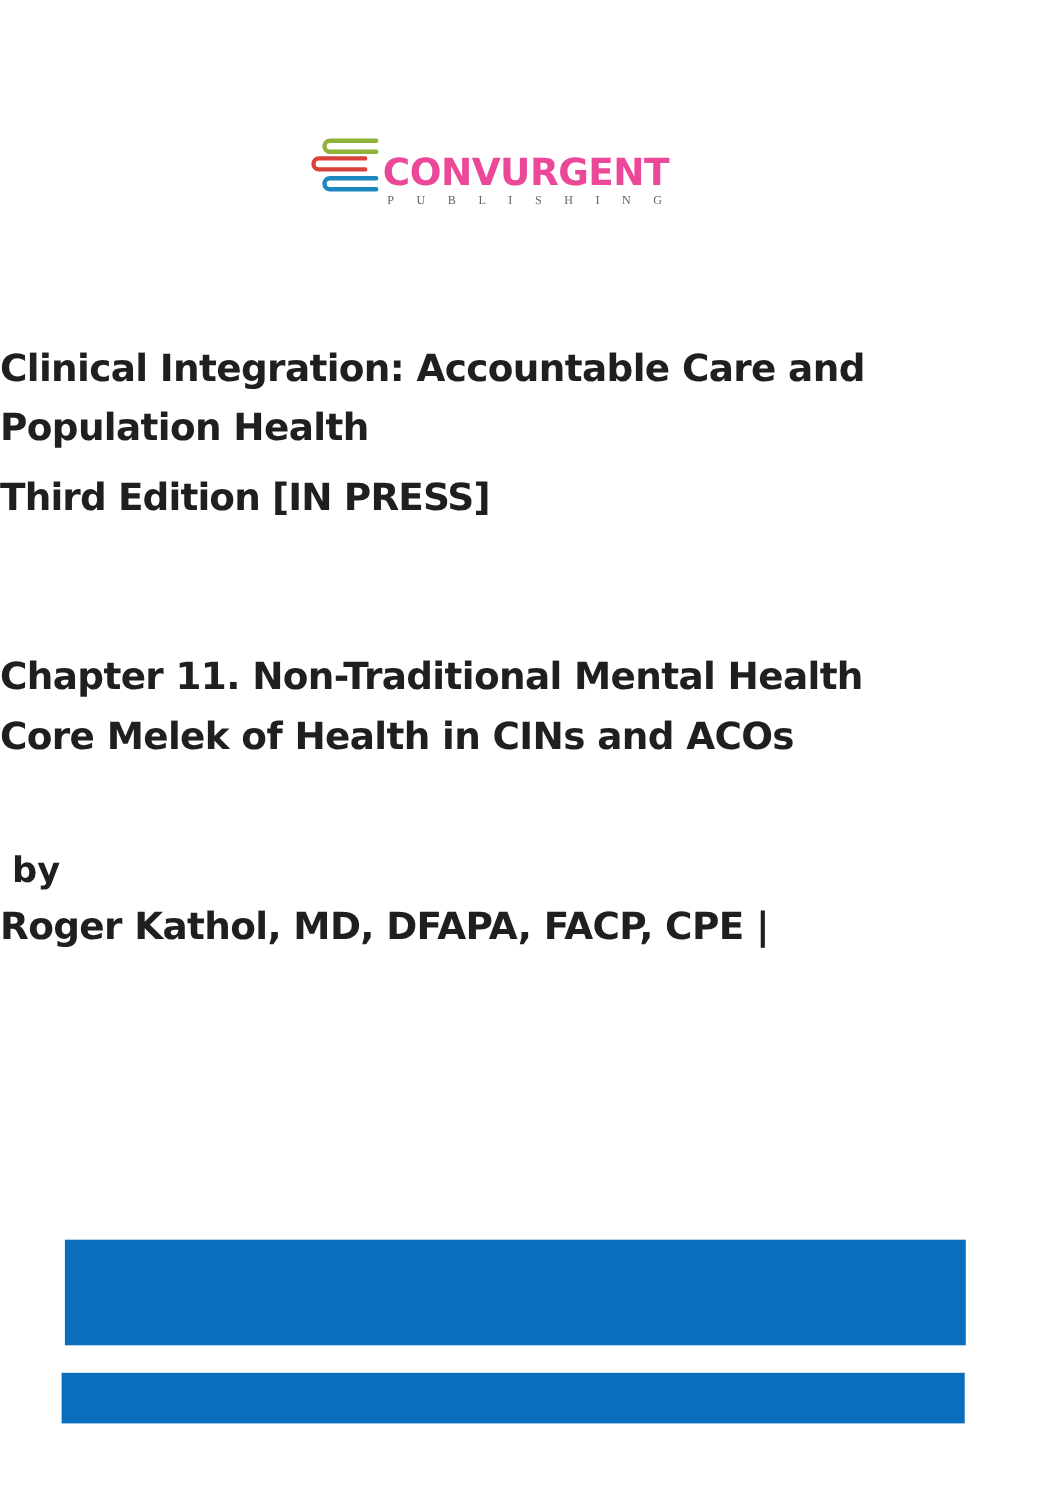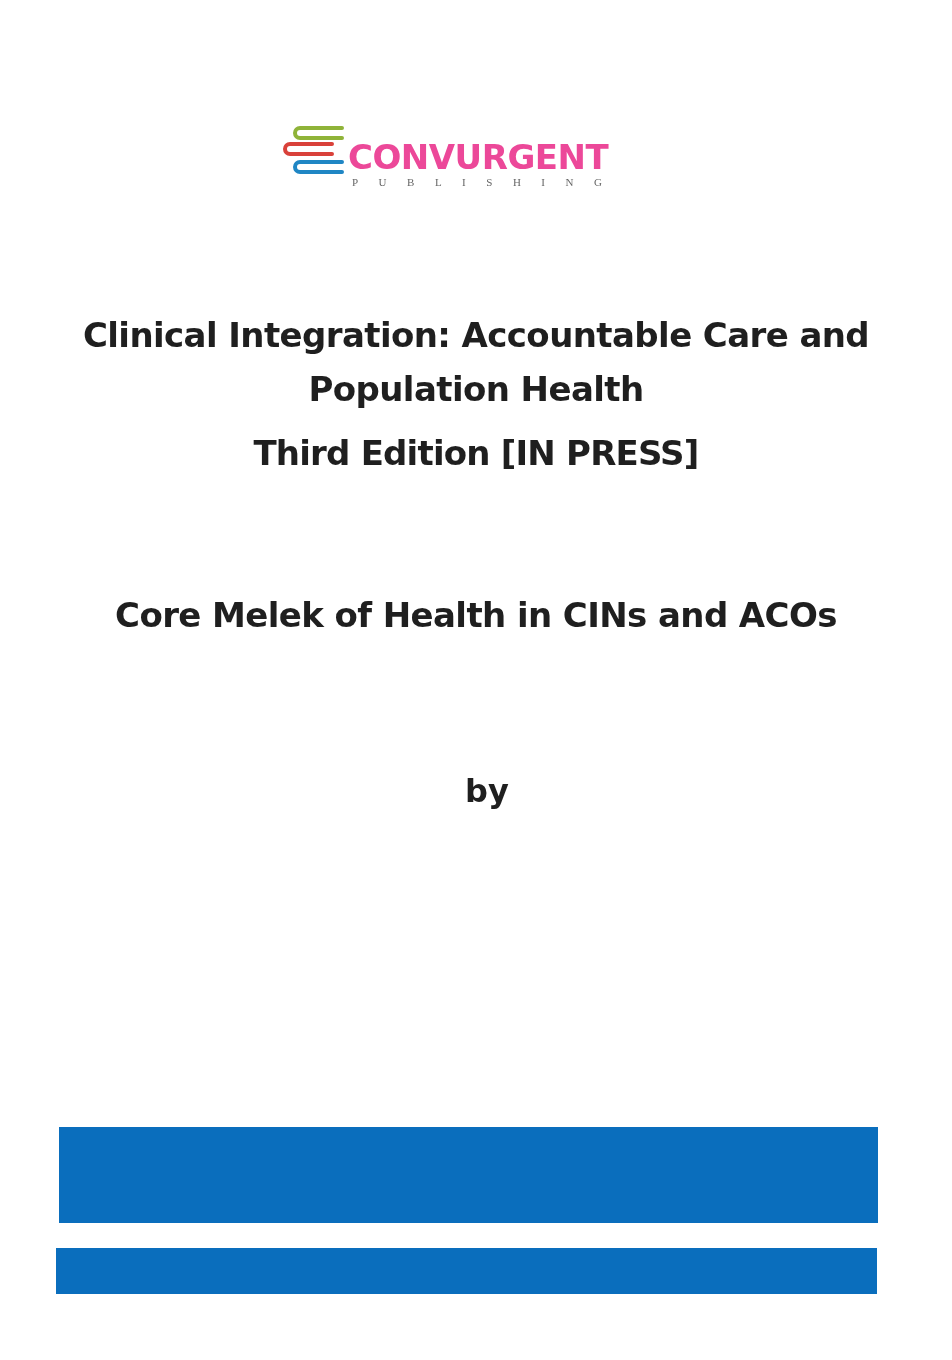--- a/index.html
+++ b/index.html
@@ -4,21 +4,21 @@
 <style>
   html, body { margin: 0; padding: 0; background: #ffffff; }
   body { width: 952px; height: 1360px; position: relative; overflow: hidden;
          font-family: "DejaVu Sans", sans-serif; color: #1f1f1f; }
   .logo { position: absolute; left: 282px; top: 122px; width: 340px; height: 72px; }
   .logo svg { position: absolute; left: 0; top: 0; }
   .logo-word { position: absolute; left: 66px; top: 18px; font-family: "DejaVu Sans", sans-serif;
                font-weight: bold; font-size: 34px; letter-spacing: -0.5px; color: #ec4899; line-height: 1; }
   .logo-sub { position: absolute; left: 70px; top: 55px; font-family: Liberation Serif, serif;
               font-size: 11px; letter-spacing: 20.5px; color: #666666; line-height: 1; }
-  .block { position: absolute; left: 0; width: 952px; text-align: center; font-weight: bold; }
+  .block { position: absolute; left: 0; width: 952px; font-weight: bold; }
   .title { top: 308px; font-size: 34px; line-height: 54px; letter-spacing: -0.6px; }
   .edition { top: 428px; font-size: 34px; line-height: 50px; letter-spacing: -0.8px; }
   .chapter { top: 588px; font-size: 34px; line-height: 54.5px; letter-spacing: -0.6px; }
   .by { top: 766px; font-size: 32px; line-height: 50px; padding-left: 11px; }
   .authors { top: 822px; font-size: 34px; line-height: 43.5px; letter-spacing: -0.6px; }
   .bar { position: absolute; background: #0a6ebd; }
   .bar-top { left: 59px; top: 1127px; width: 819px; height: 96px; }
   .bar-bottom { left: 56px; top: 1248px; width: 821px; height: 46px; }
 </style>
 </head>
@@ -35,22 +35,24 @@
 </div>
 
 <div class="block title">
   <div>Clinical Integration: Accountable Care and</div>
   <div>Population Health</div>
 </div>
 
 <div class="block edition">Third Edition [IN PRESS]</div>
 
 <div class="block chapter">
+  <div>Chapter 11. Non-Traditional Mental Health</div>
   <div>Core Melek of Health in CINs and ACOs</div>
 </div>
 
 <div class="block by">by</div>
 
 <div class="block authors">
+  <div>Roger Kathol, MD, DFAPA, FACP, CPE |</div>
 </div>
 
 <div class="bar bar-top"></div>
 <div class="bar bar-bottom"></div>
 
 </body></html>

